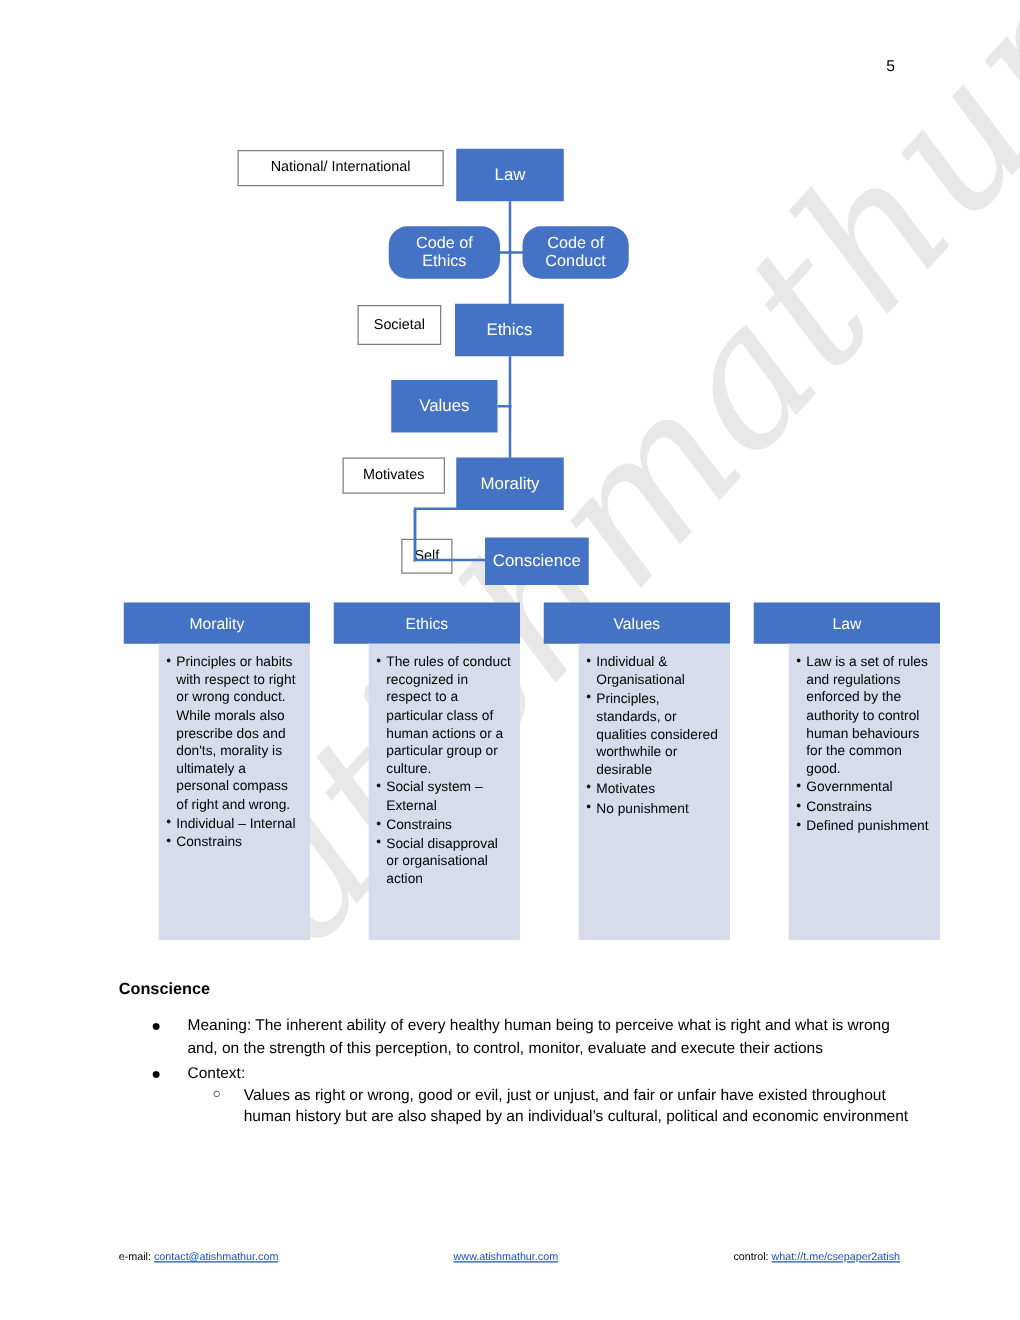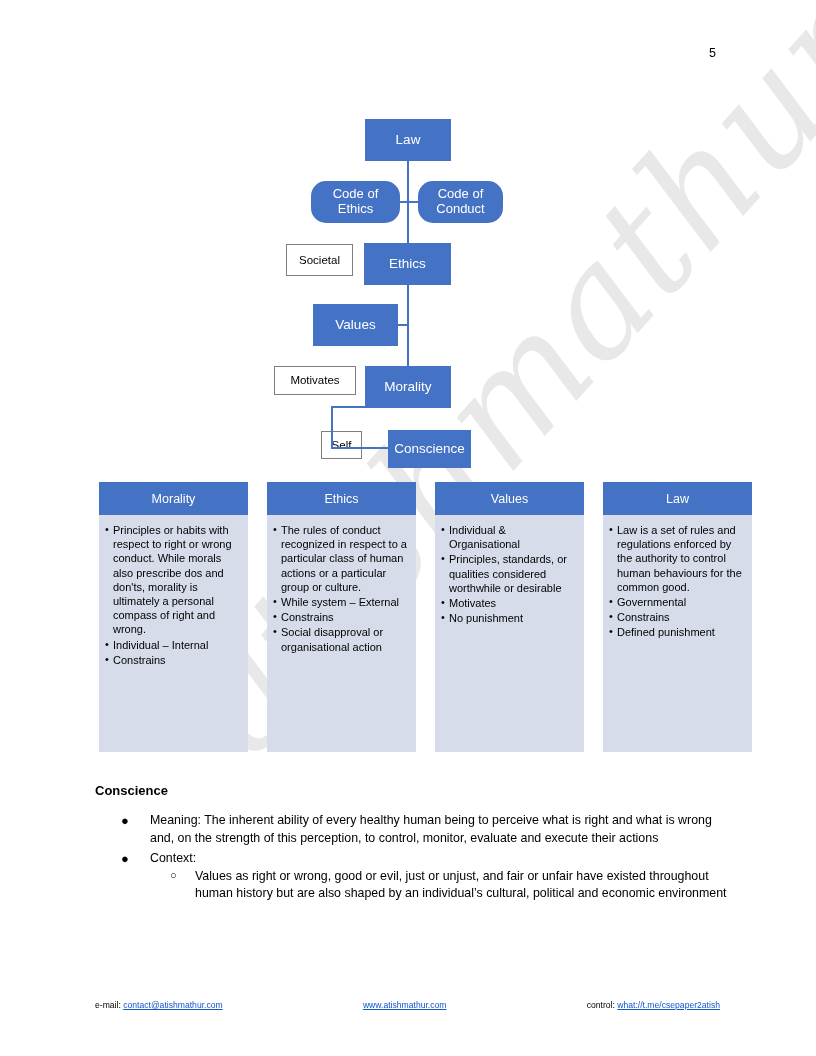--- a/index.html
+++ b/index.html
@@ -122,20 +122,21 @@
     font-size: 12.5px;
     display: flex;
     align-items: center;
     justify-content: center;
   }
   .col-body {
     height: 237px;
     background: #D7DCEA;
     box-sizing: border-box;
     padding: 8px 7px 6px 6px;
+    margin-left: 28px;
   }
   .col-body ul {
     margin: 0;
     padding: 0;
     list-style: none;
   }
   .col-body li {
     position: relative;
     padding-left: 8px;
     font-size: 11px;
@@ -237,20 +238,23 @@
     <div class="connector" style="left:407px; top:201px; width:2px; height:43px;"></div>
     <div class="connector" style="left:407px; top:285px; width:2px; height:41px;"></div>
     <div class="connector" style="left:398px; top:324px; width:11px; height:2px;"></div>
     <div class="connector" style="left:407px; top:324px; width:2px; height:43px;"></div>
     <div class="connector" style="left:331px; top:408px; width:2px; height:41px;"></div>
     <div class="connector" style="left:331px; top:408px; width:2px; height:2px;"></div>
     <div class="connector" style="left:331px; top:408px; width:2px; height:41px;"></div>
     <div class="connector" style="left:331px; top:447px; width:58px; height:2px;"></div>
     <div class="connector" style="left:331px; top:406px; width:36px; height:2px;"></div>
 
+    <div class="node white" style="left:190px; top:120px; width:165px; height:29px;">
+      <span>National/ International</span>
+    </div>
 
     <div class="node blue" style="left:365px; top:119px; width:86px; height:42px;">
       <span>Law</span>
     </div>
 
     <div class="node blue small" style="left:311px; top:181px; width:89px; height:42px; flex-direction:column;">
       <span>Code of</span>
       <span>Ethics</span>
     </div>
 
@@ -303,21 +307,21 @@
       </div>
     </div>
 
     <div class="col" style="left:168px;">
       <div class="col-head">
         <span>Ethics</span>
       </div>
       <div class="col-body">
         <ul>
           <li>The rules of conduct recognized in respect to a particular class of human actions or a particular group or culture.</li>
-          <li>While system – External</li>
+          <li>Social system – External</li>
           <li>Constrains</li>
           <li>Social disapproval or organisational action</li>
         </ul>
       </div>
     </div>
 
     <div class="col" style="left:336px;">
       <div class="col-head">
         <span>Values</span>
       </div>

